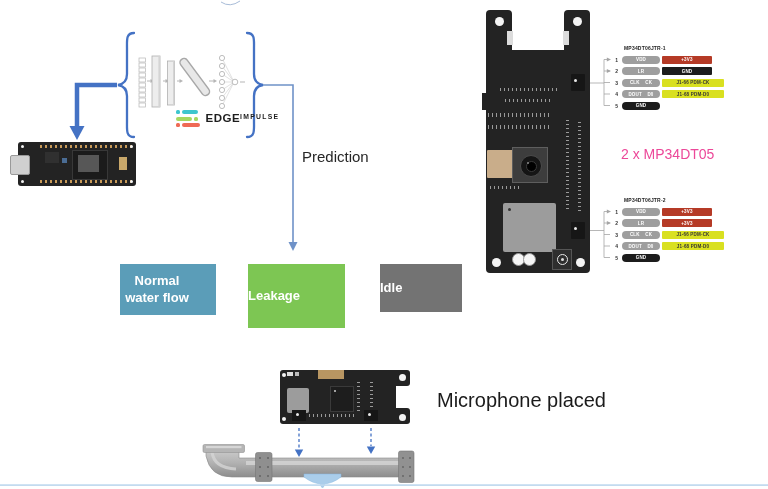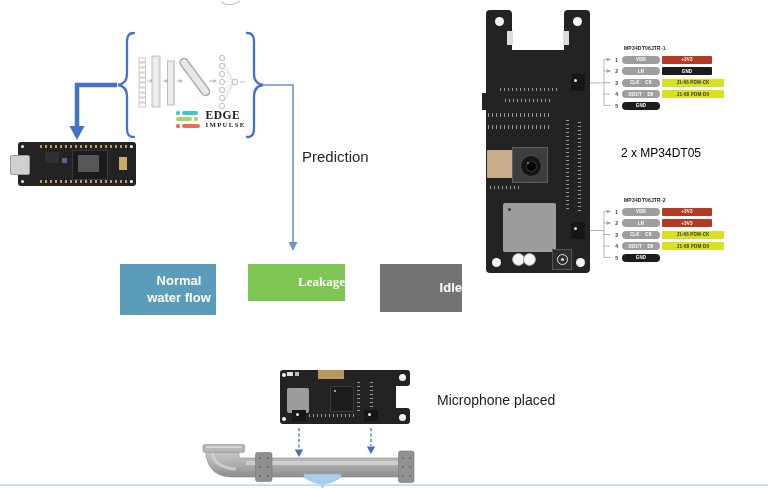--- a/index.html
+++ b/index.html
@@ -1,40 +1,40 @@
 <!DOCTYPE html>
 <html><head>
 <meta charset="utf-8">
 <style>
   html,body{margin:0;padding:0;background:#fff;}
   #canvas{position:relative;width:768px;height:489px;background:#ffffff;
           font-family:"Liberation Sans",sans-serif;overflow:hidden;}
   .abs{position:absolute;}
 
   
-  .class-box{position:absolute;display:flex;align-items:center;justify-content:flex-end;
+  .class-box{position:absolute;display:flex;align-items:center;justify-content:flex-start;
              text-align:center;color:#fff;font-weight:bold;font-size:13px;line-height:1.25;}
   .class-label{max-width:74px;}
   #class-box-1{left:120px;top:264px;width:96px;height:51px;}
-  #class-box-2{left:248px;top:264px;width:97px;height:37px;font-family:Liberation Serif, serif;}
+  #class-box-2{left:248px;top:264px;width:97px;height:64px;}
   #class-box-3{left:380px;top:264px;width:82px;height:48px;}
 
   
   #prediction-text{position:absolute;left:302px;top:148px;font-size:15px;color:#262626;}
-  #mic-count-text{position:absolute;left:621px;top:146px;font-size:12px;color:#000000;}
-  #mic-note{position:absolute;left:437px;top:390px;font-size:14px;color:#1b1b1b;line-height:21px;}
+  #mic-count-text{position:absolute;left:621px;top:146px;font-size:14px;color:#ec4899;}
+  #mic-note{position:absolute;left:437px;top:390px;font-size:20px;color:#1b1b1b;line-height:21px;}
 
   
   #ei-logo{position:absolute;left:176px;top:110px;display:flex;align-items:center;gap:6px;}
   .ei-bars{display:flex;flex-direction:column;gap:2.5px;}
   .ei-row{display:flex;align-items:center;gap:1.5px;height:4px;}
   .ei-dot{width:4px;height:4px;border-radius:1.5px;}
   .ei-bar{height:4px;border-radius:2px;}
   .ei-bar.w1{width:16px}.ei-bar.w2{width:16px}.ei-bar.w3{width:18px}
-  .ei-text{display:flex;flex-direction:column;font-family:Liberation Serif, serif;}
+  .ei-text{display:flex;flex-direction:row;}
   .ei-l1{font-size:11.5px;font-weight:800;letter-spacing:.5px;color:#1d1d1d;line-height:11px;}
   .ei-l2{font-size:6.8px;font-weight:800;letter-spacing:1.3px;color:#1d1d1d;line-height:7px;}
 
   
   .mic-diagram{position:absolute;left:610px;width:116px;}
   #mic-diagram-1{top:45px;}
   #mic-diagram-2{top:197px;}
   .mic-title{font-size:5px;font-weight:bold;color:#222;line-height:7px;margin-left:14px;letter-spacing:.2px;}
   .mic-row{display:flex;align-items:center;height:8px;margin-top:3.5px;}
   .pin-num{width:8px;font-size:5px;color:#333;text-align:right;margin-right:4px;font-weight:bold;}

